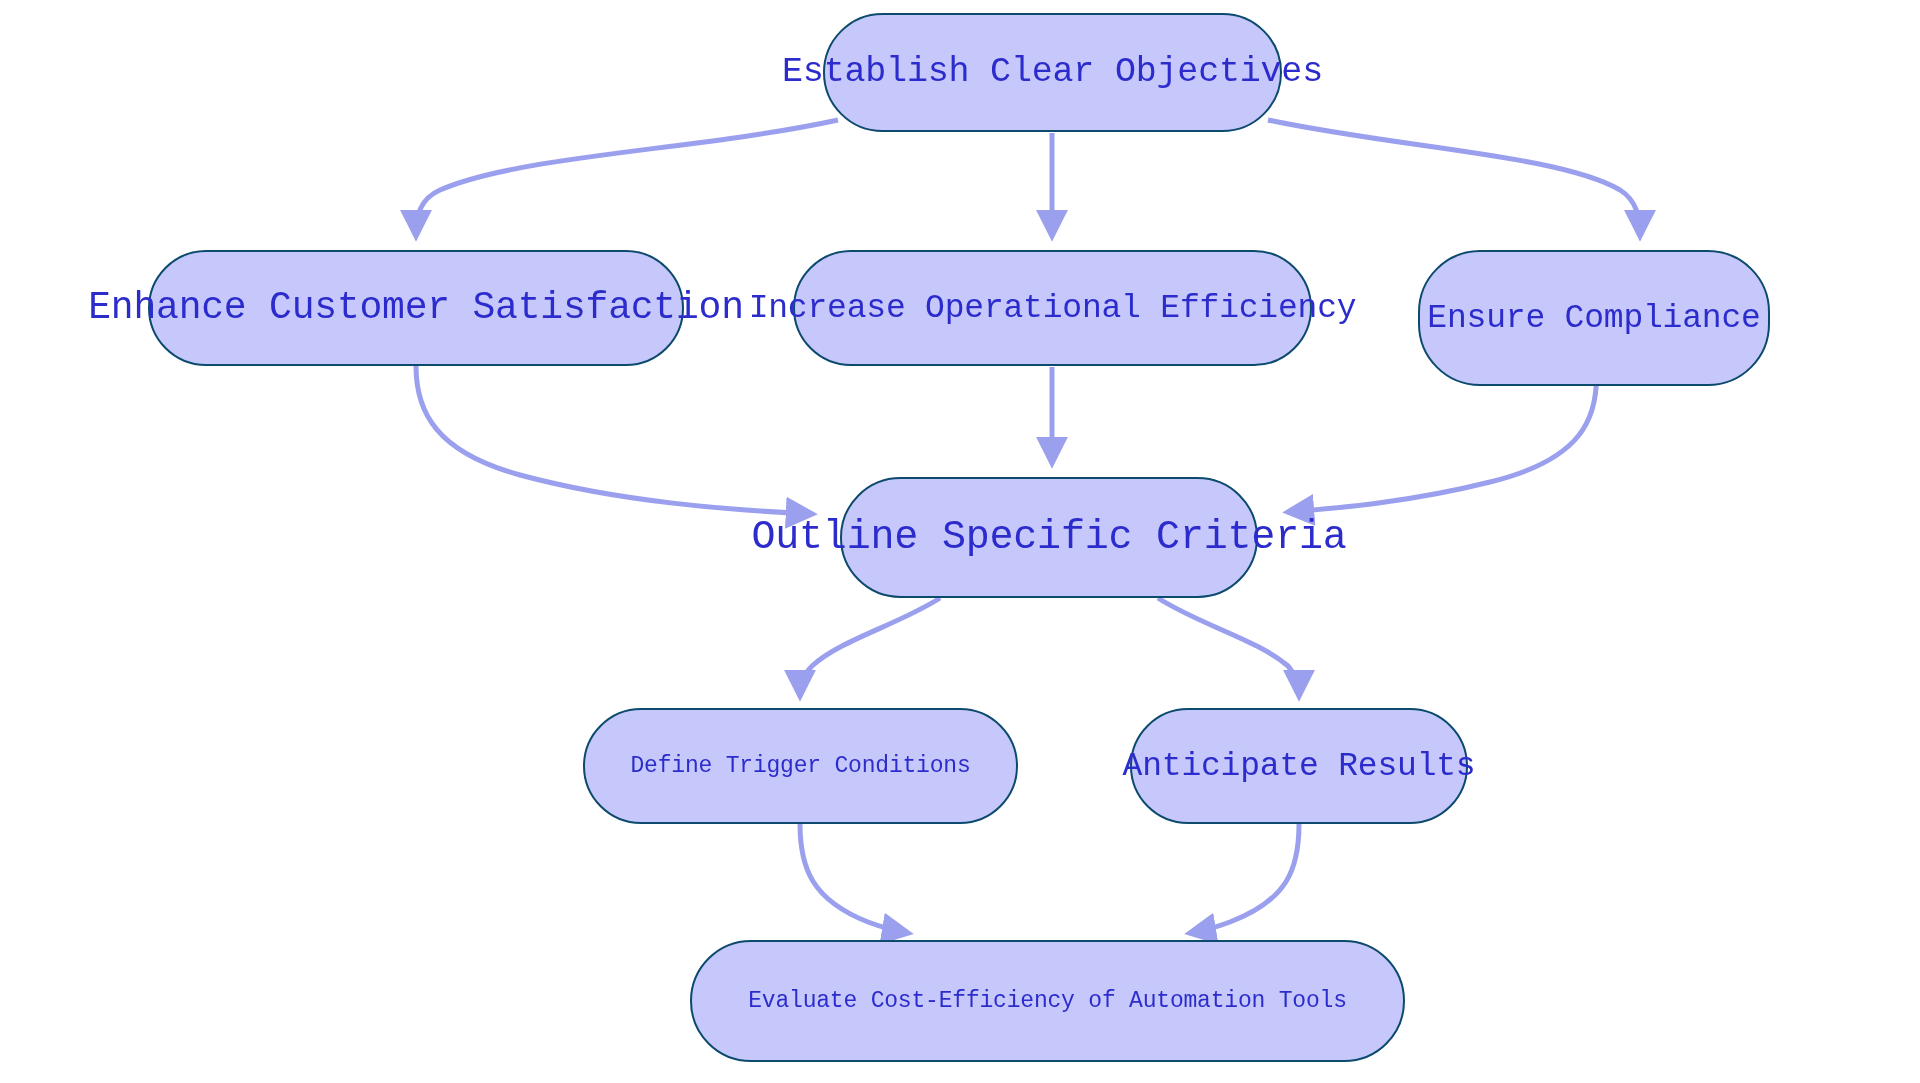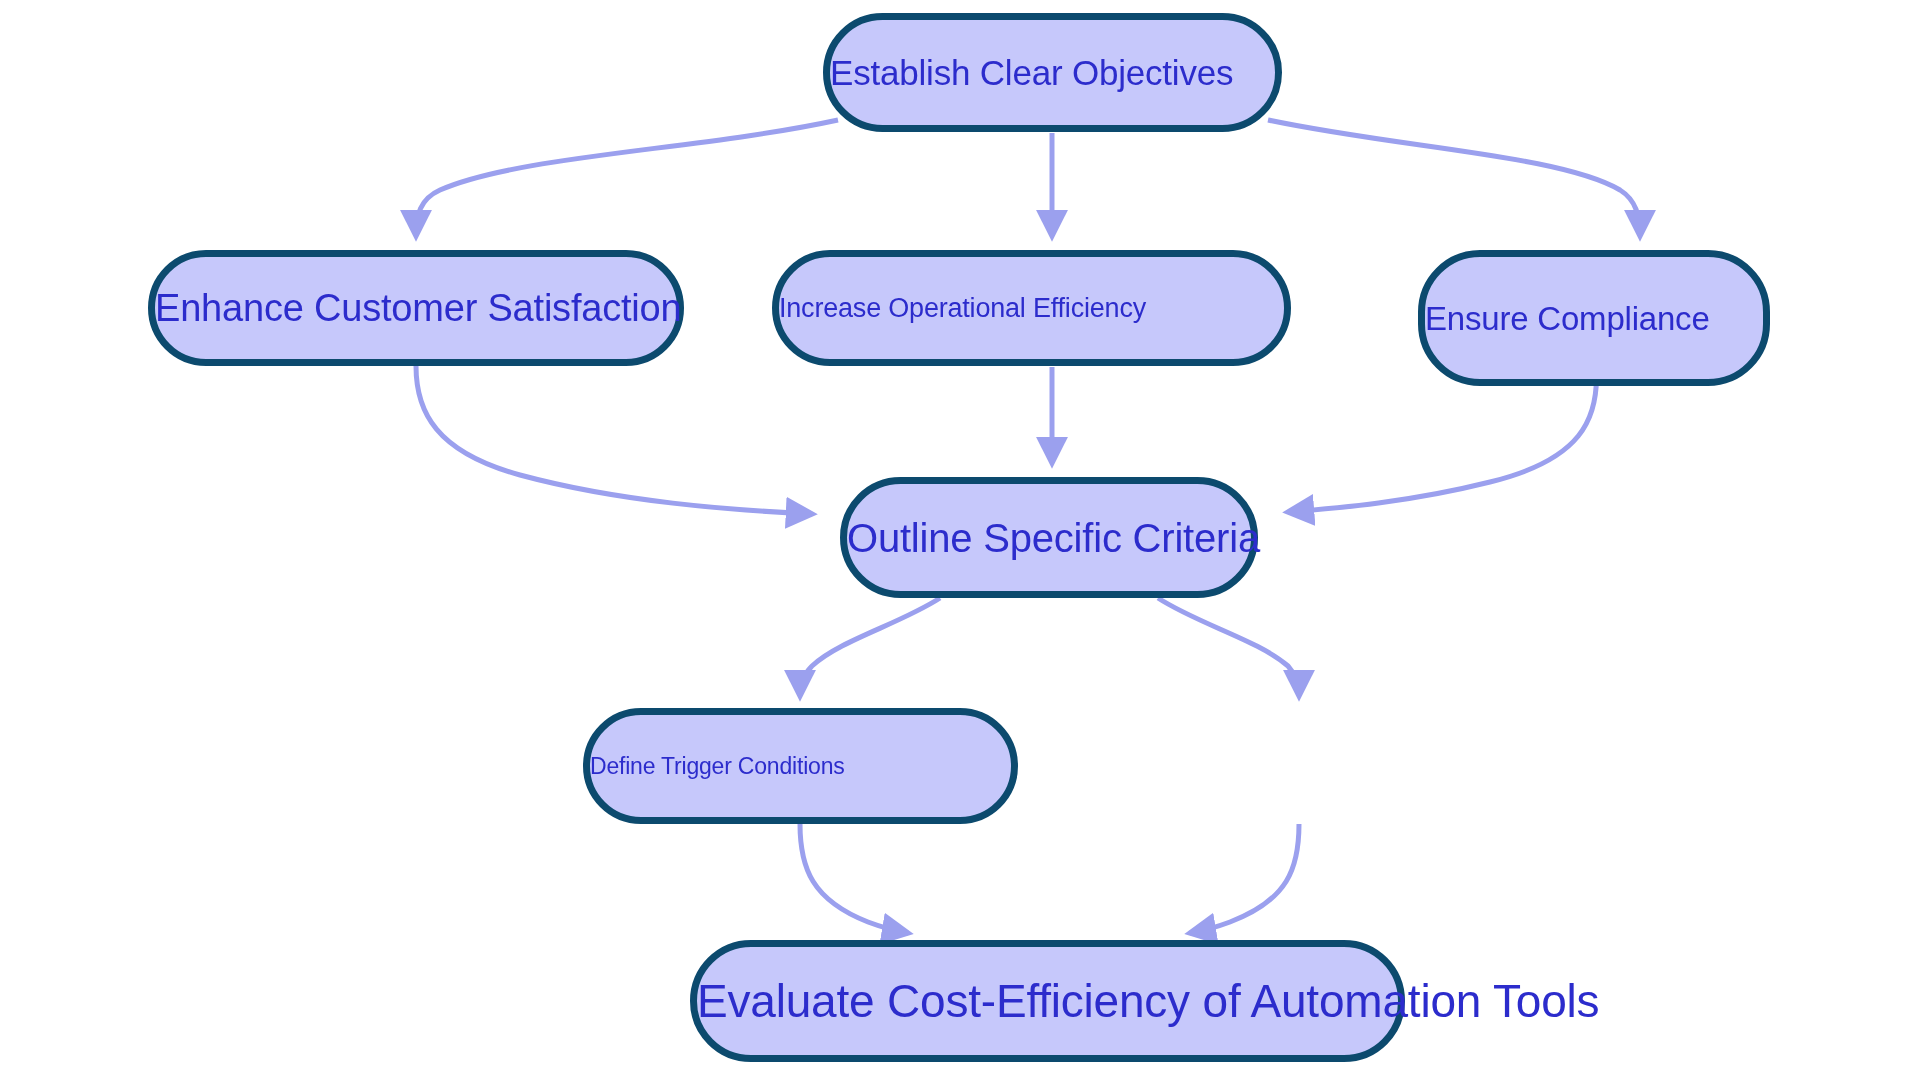--- a/index.html
+++ b/index.html
@@ -25,44 +25,45 @@
     top: 0;
     width: 1920px;
     height: 1083px;
     pointer-events: none;
   }
   .node {
     position: absolute;
     box-sizing: border-box;
     display: flex;
     align-items: center;
+    justify-content: center;
     background: #c6c8fb;
-    border: 7px solid #0c4a6e;
+    border: 2px solid #0c4a6e;
     border-radius: 62px;
     color: #2c2ccc;
-    font-family: Liberation Sans, sans-serif;
+    font-family: Liberation Mono, monospace;
     font-weight: 400;
     letter-spacing: -0.2px;
     white-space: nowrap;
     z-index: 2;
   }
   .node-label {
     display: block;
     line-height: 1;
   }
 
   
   #node-establish-clear-objectives { left: 823px;  top: 13px;  width: 459px; height: 119px; font-size: 35px; }
   #node-enhance-customer-satisfaction { left: 148px; top: 250px; width: 536px; height: 116px; font-size: 38px; }
-  #node-increase-operational-efficiency { left: 772px; top: 250px; width: 519px; height: 116px; font-size: 27px; }
+  #node-increase-operational-efficiency { left: 793px; top: 250px; width: 519px; height: 116px; font-size: 33px; }
   #node-ensure-compliance { left: 1418px; top: 250px; width: 352px; height: 136px; font-size: 33px; }
   #node-outline-specific-criteria { left: 840px; top: 477px; width: 418px; height: 121px; font-size: 40px; }
   #node-define-trigger-conditions { left: 583px; top: 708px; width: 435px; height: 116px; font-size: 23px; }
   #node-anticipate-results { left: 1130px; top: 708px; width: 338px; height: 116px; font-size: 33px; }
-  #node-evaluate-cost-efficiency { left: 690px; top: 940px; width: 715px; height: 122px; font-size: 46px; }
+  #node-evaluate-cost-efficiency { left: 690px; top: 940px; width: 715px; height: 122px; font-size: 23px; }
 </style>
 </head>
 <body>
 
 <div id="flowchart-canvas">
 
   <svg id="edge-layer" viewBox="0 0 1920 1083" width="1920" height="1083" xmlns="http://www.w3.org/2000/svg">
     <defs>
       <marker id="arrow-head" viewBox="0 0 12 12" refX="9" refY="6" markerWidth="7" markerHeight="7" orient="auto-start-reverse">
         <path d="M 0 0.5 L 11 6 L 0 11.5 z" fill="#9ba0ee"></path>
@@ -107,18 +108,21 @@
   </div>
 
   <div class="node" id="node-outline-specific-criteria">
     <span class="node-label">Outline Specific Criteria</span>
   </div>
 
   <div class="node" id="node-define-trigger-conditions">
     <span class="node-label">Define Trigger Conditions</span>
   </div>
 
+  <div class="node" id="node-anticipate-results">
+    <span class="node-label">Anticipate Results</span>
+  </div>
 
   <div class="node" id="node-evaluate-cost-efficiency">
     <span class="node-label">Evaluate Cost-Efficiency of Automation Tools</span>
   </div>
 
 </div>
 
 </body></html>

